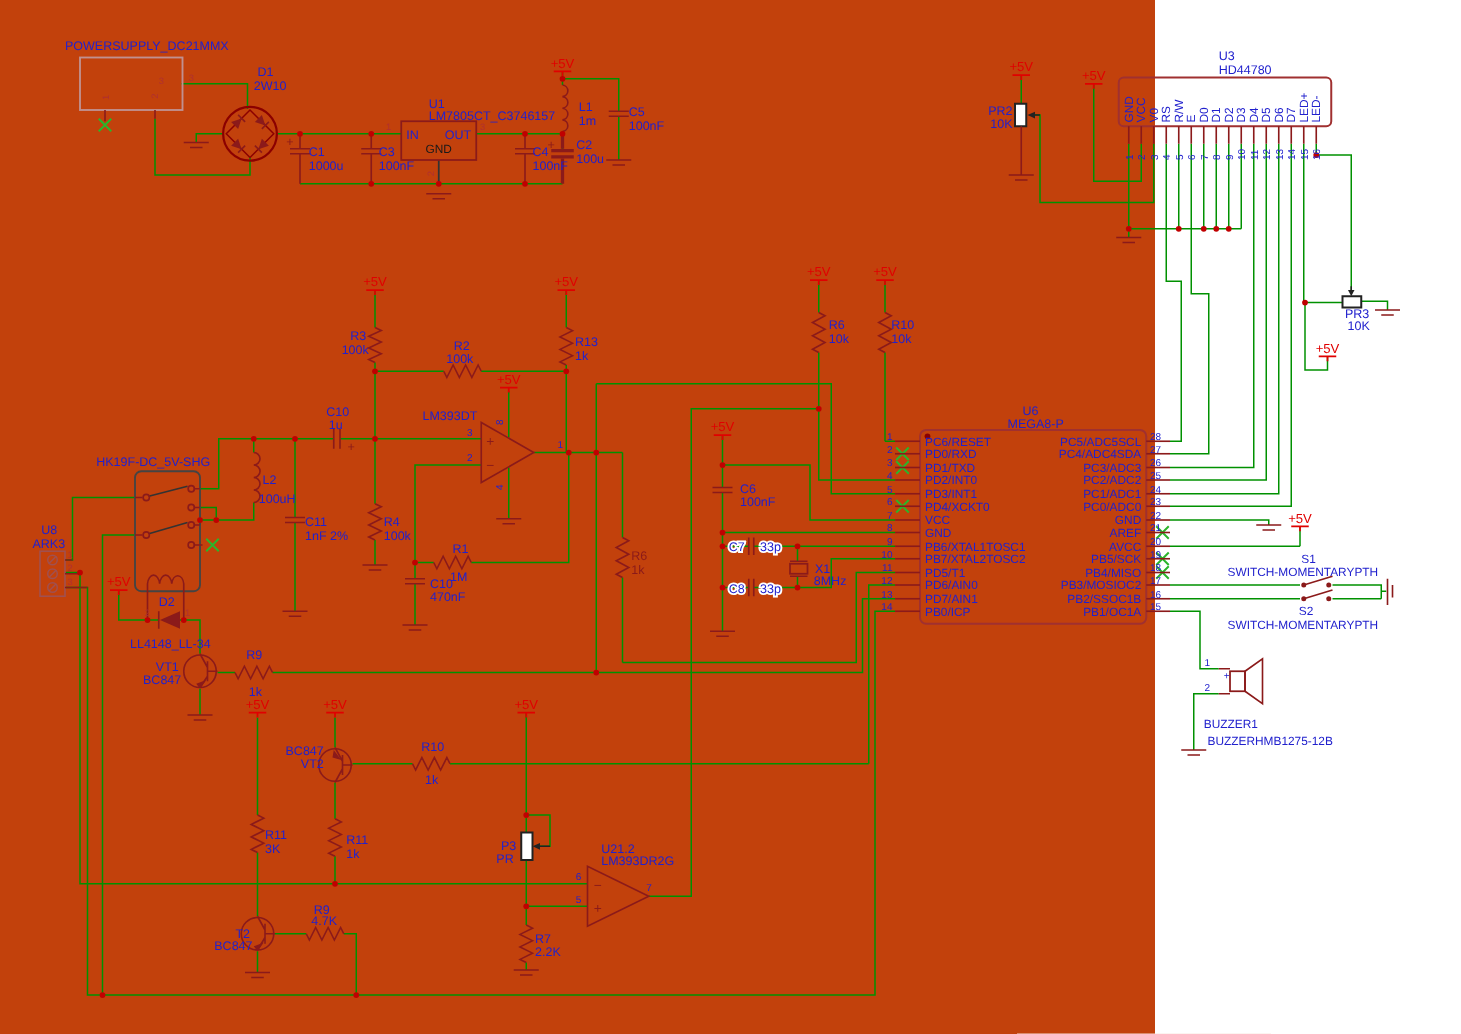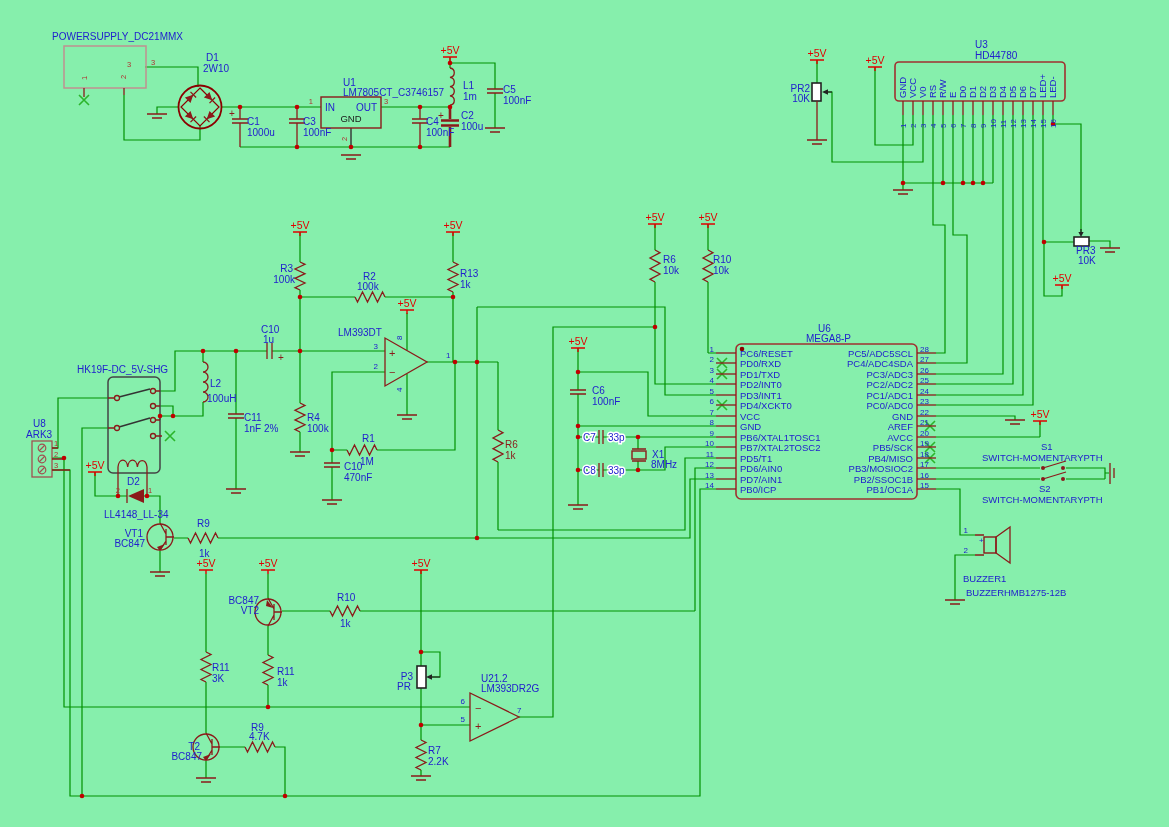--- a/index.html
+++ b/index.html
@@ -1,16 +1,16 @@
 <!DOCTYPE html>
 <html><head>
 <meta charset="utf-8">
 <style>
   html,body{margin:0;padding:0;background:#fff;}
-  .wrap{width:1169px;height:827px;position:relative;background:#86efac;font-family:"Liberation Sans",sans-serif;}
+  .wrap{width:924px;height:827px;position:relative;background:#c2410c;font-family:"Liberation Sans",sans-serif;}
   svg text{font-family:"Liberation Sans","DejaVu Sans",sans-serif;}
   .t{font-size:10px;fill:#2121cd;}
   .ts{font-size:9.5px;fill:#2121cd;}
   .tm{fill:#8b1a1a;}
   .tk{fill:#1a1a1a;}
   .tr{fill:#e00000;}
   .tp{font-size:8px;fill:#2121cd;}
   .tpm{font-size:7.5px;fill:#b03030;}
   .knock{paint-order:stroke;stroke:#fff;stroke-width:3px;}
   .w{stroke:#009100;stroke-width:1.2;fill:none;}

